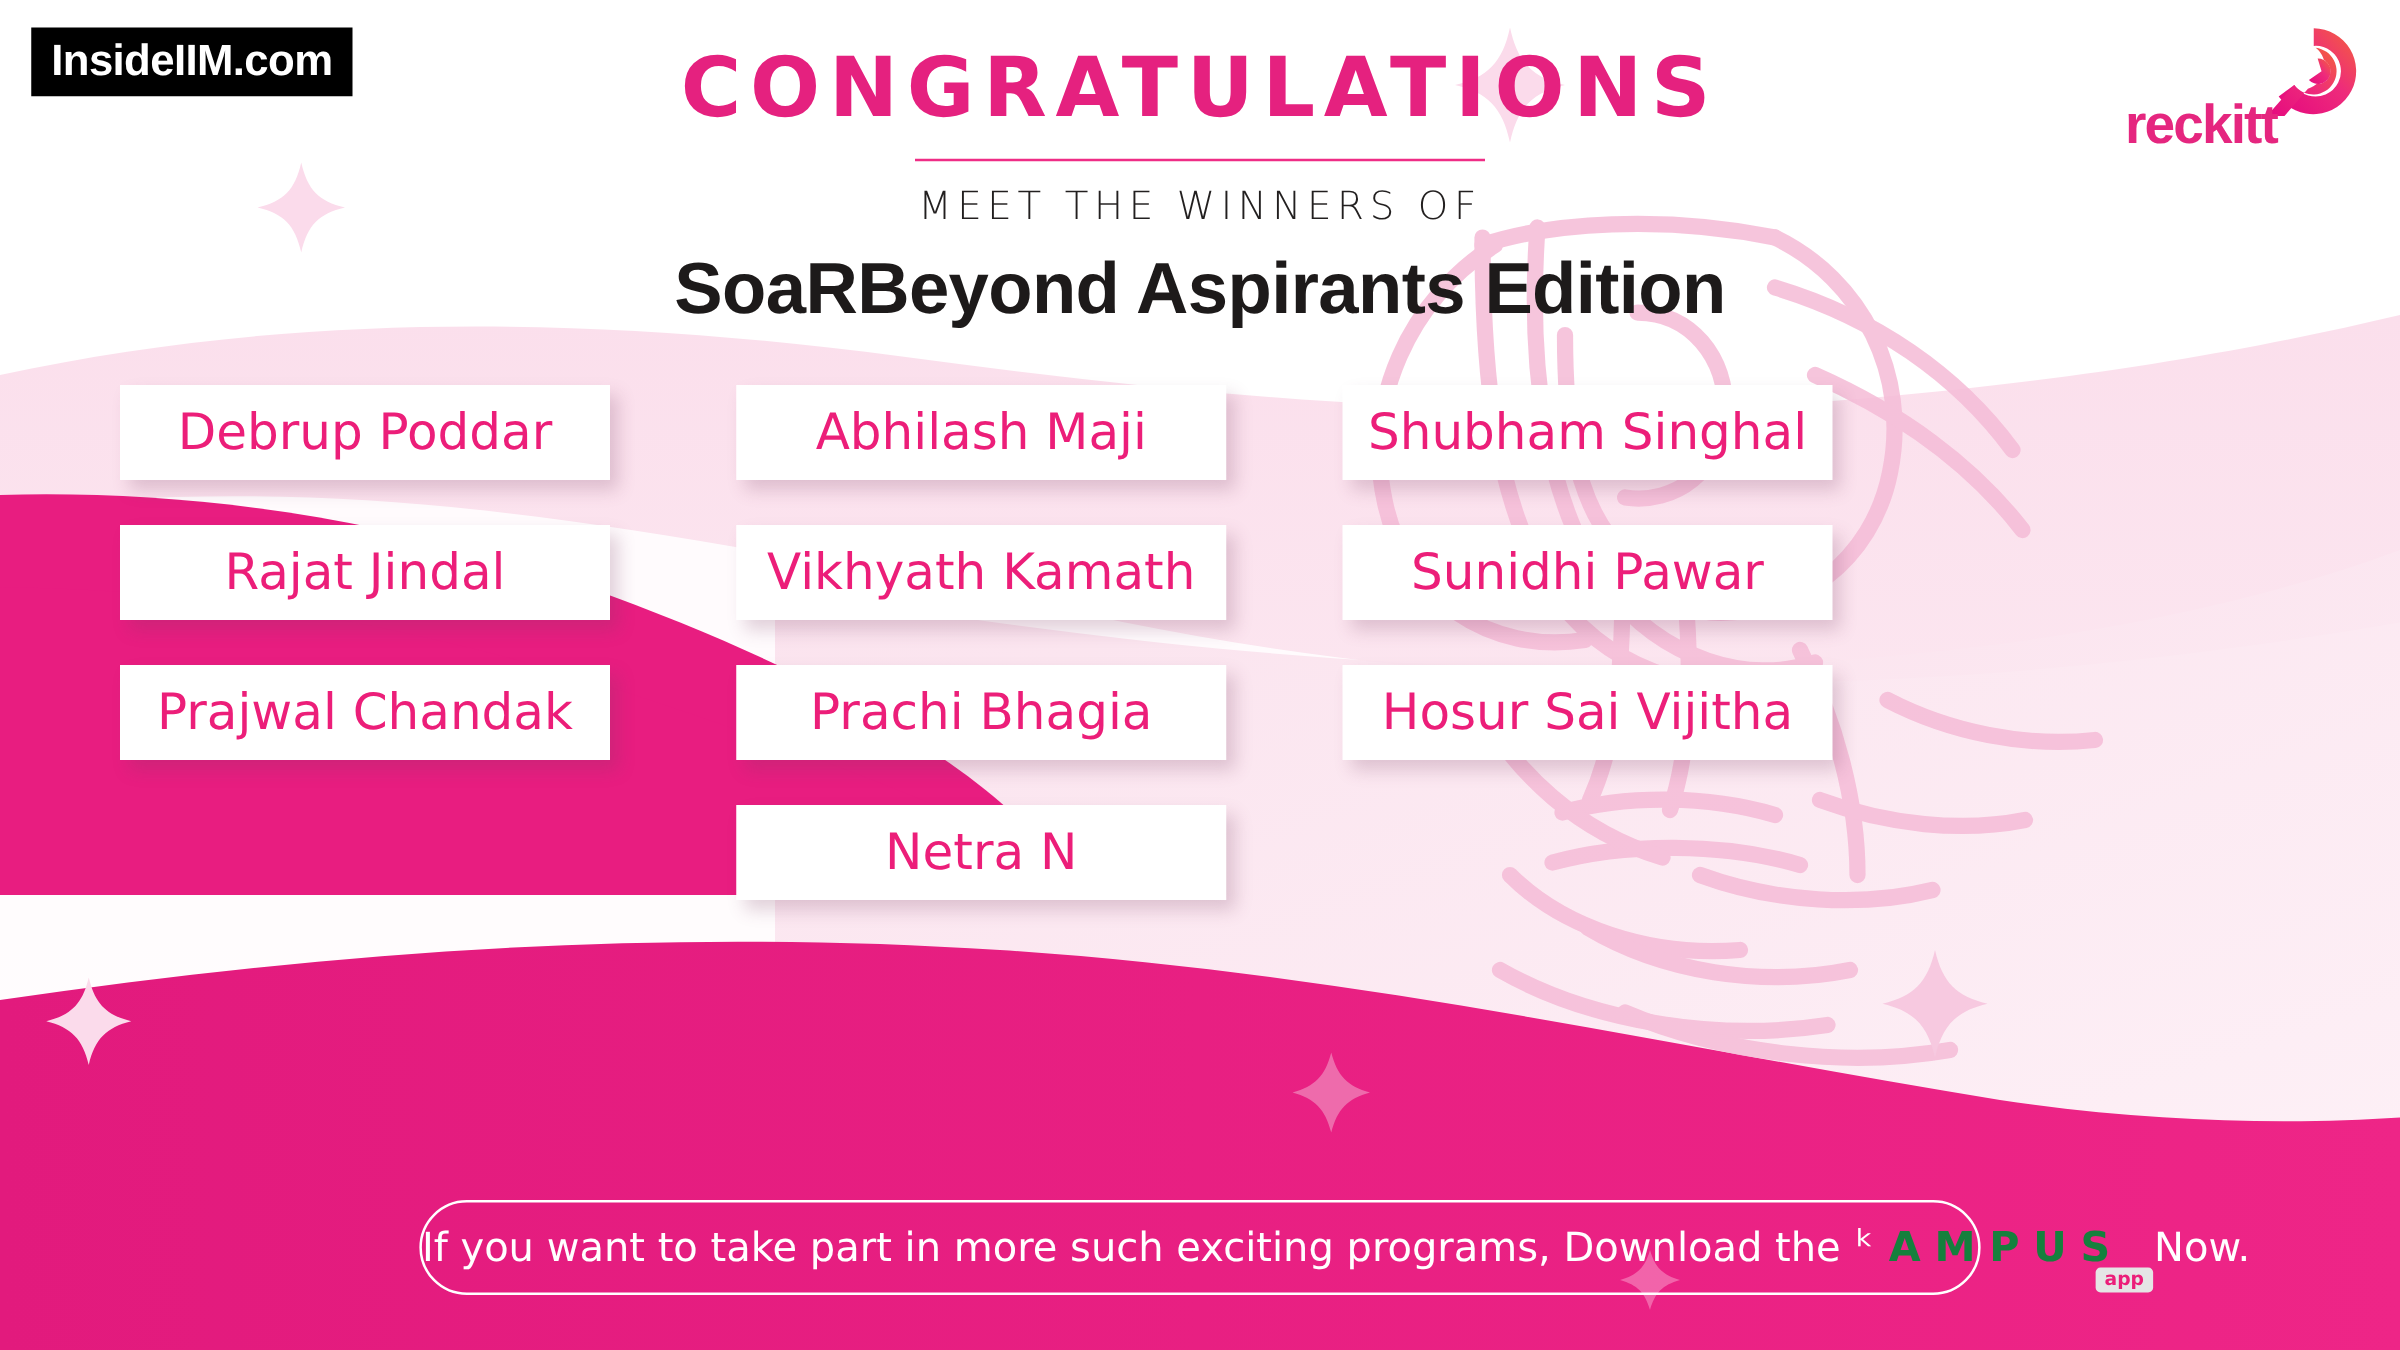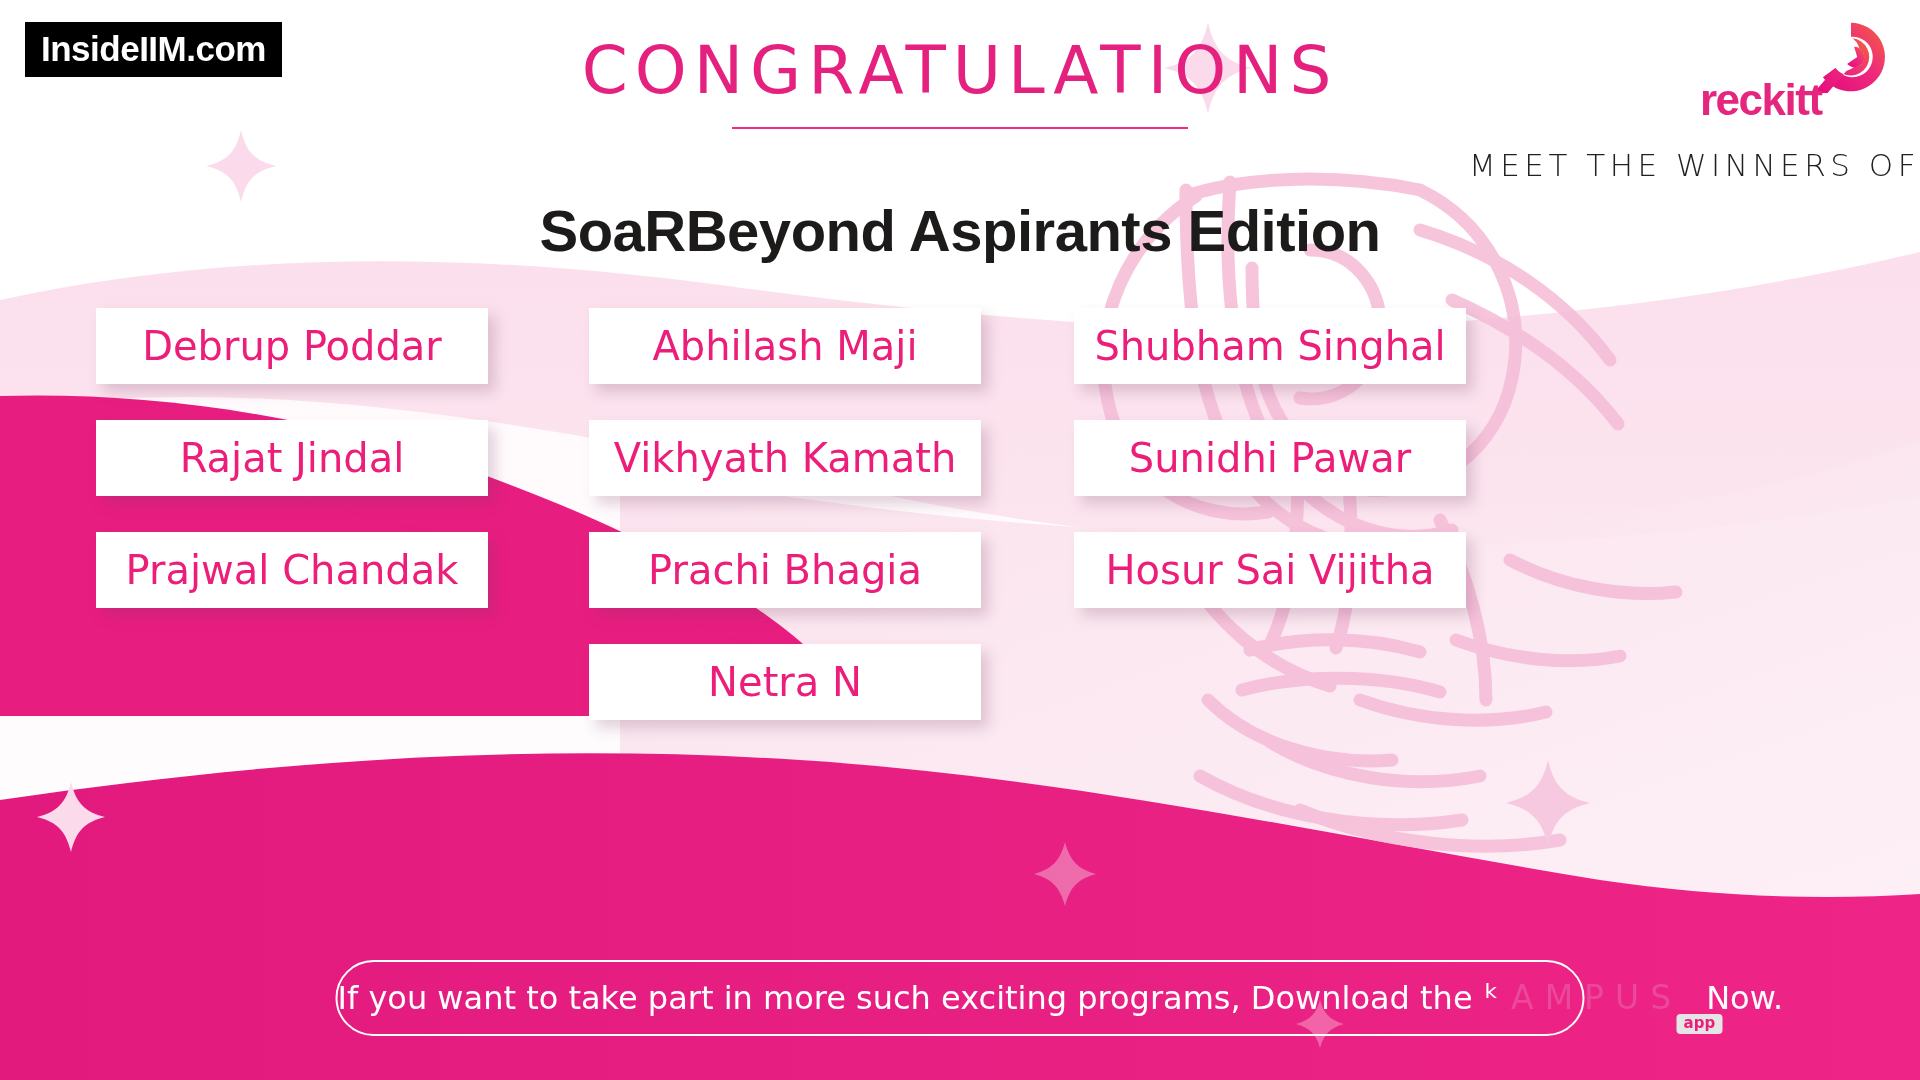--- a/index.html
+++ b/index.html
@@ -26,30 +26,30 @@
   .reckitt-word{
     position:absolute;left:0;bottom:6px;width:150px;
     color:#e5267f;font-size:44px;font-weight:bold;letter-spacing:-1.5px;
     line-height:1;font-family:"Liberation Sans", sans-serif;
   }
   .reckitt-mark{position:absolute;right:0;top:0;width:78px;height:78px;}
 
   
   .congrats{
     position:absolute;left:0;right:0;top:38px;text-align:center;
-    color:#e5217f;font-size:66px;font-weight:400;letter-spacing:7px;
+    color:#e5217f;font-size:66px;font-weight:700;letter-spacing:7px;
     font-family:"DejaVu Sans", sans-serif;
     line-height:1;
   }
   .rule{
     position:absolute;left:50%;top:127px;transform:translateX(-50%);
     width:456px;height:2px;background:#ef2d86;
   }
   .meet{
-    position:absolute;left:0;right:0;top:150px;text-align:right;
+    position:absolute;left:0;right:0;top:150px;text-align:center;
     color:#221f1f;font-size:31px;font-weight:300;letter-spacing:4.5px;
     font-family:"DejaVu Sans", sans-serif;line-height:1;
   }
   .edition{
     position:absolute;left:0;right:0;top:198px;text-align:center;
     color:#1d1a1a;font-size:58px;font-weight:bold;letter-spacing:-0.5px;
     font-family:"Liberation Sans", sans-serif;line-height:1.15;
   }
 
   
@@ -84,22 +84,22 @@
   }
   .kampus{
     display:inline-flex;align-items:flex-start;position:relative;
     margin:0 10px 0 12px;
   }
   .k-glyph{
     font-size:34px;color:#fff;font-family:"DejaVu Sans", sans-serif;
     margin-right:12px;line-height:1;position:relative;top:-1px;
   }
   .kampus-letters{
-    font-size:33px;letter-spacing:11px;color:#ec4899;
-    font-family:"DejaVu Sans", sans-serif;line-height:1;
+    font-size:33px;letter-spacing:11px;color:#15803d;
+    font-family:"DejaVu Sans", sans-serif;line-height:1;font-weight:bold;
   }
   .app-badge{
     position:absolute;left:192px;top:33px;
     background:#e5e5e5;color:#ec1e79;
     font-size:15px;font-weight:bold;
     padding:2px 7px 3px 7px;border-radius:4px;
     font-family:"DejaVu Sans", sans-serif;line-height:1;
     letter-spacing:0px;
   }
   .cta-now{margin-left:14px;}

